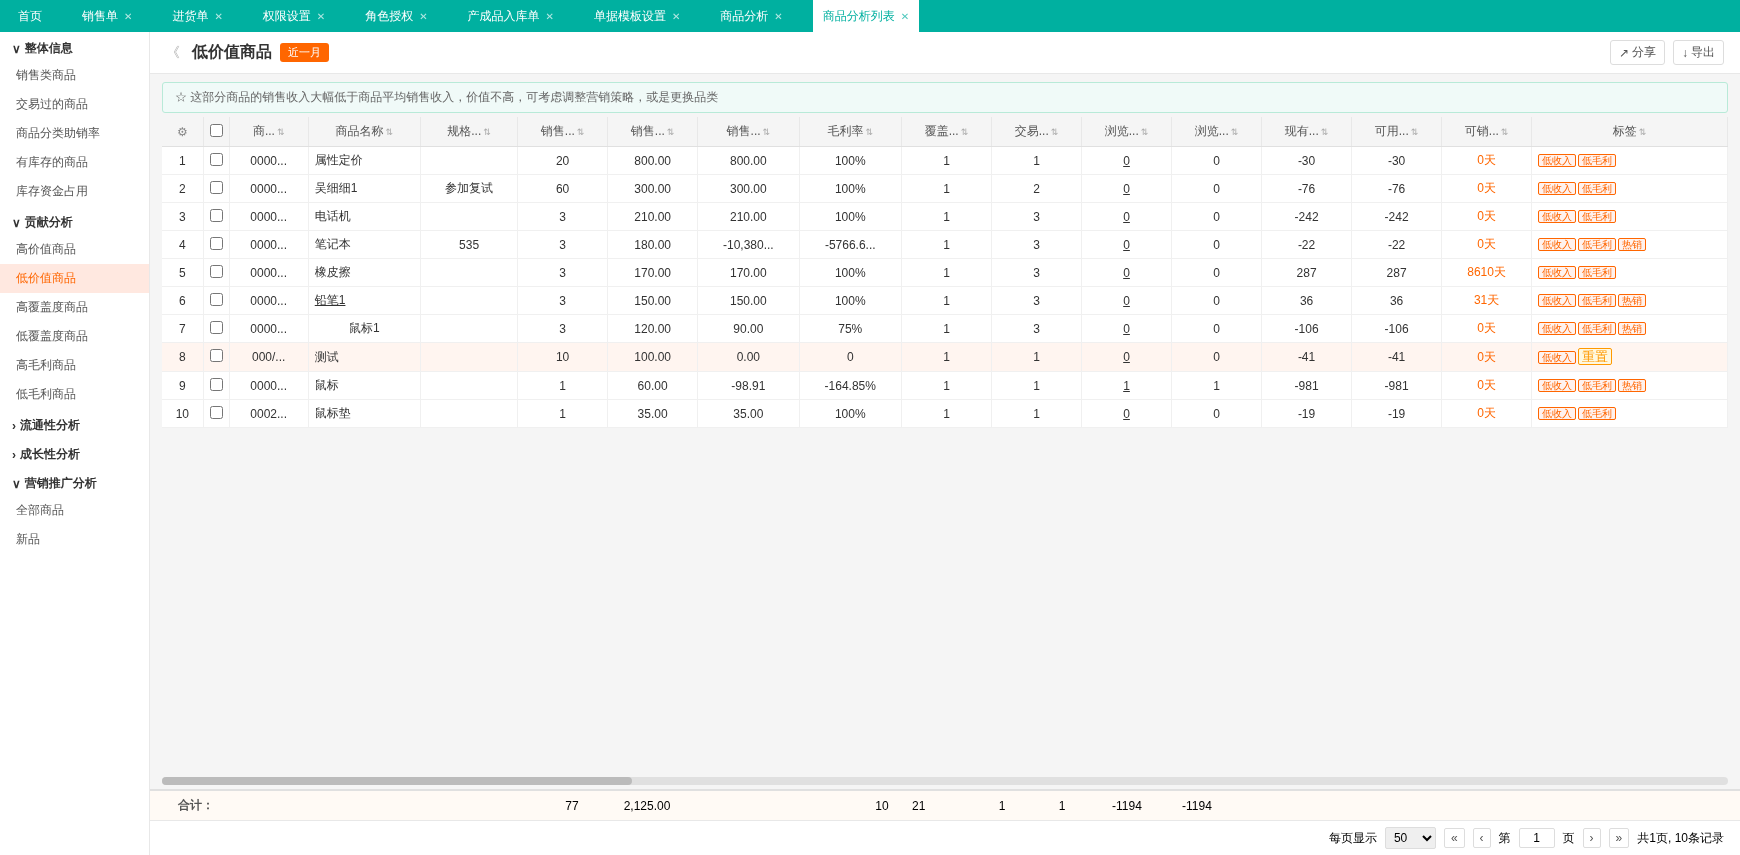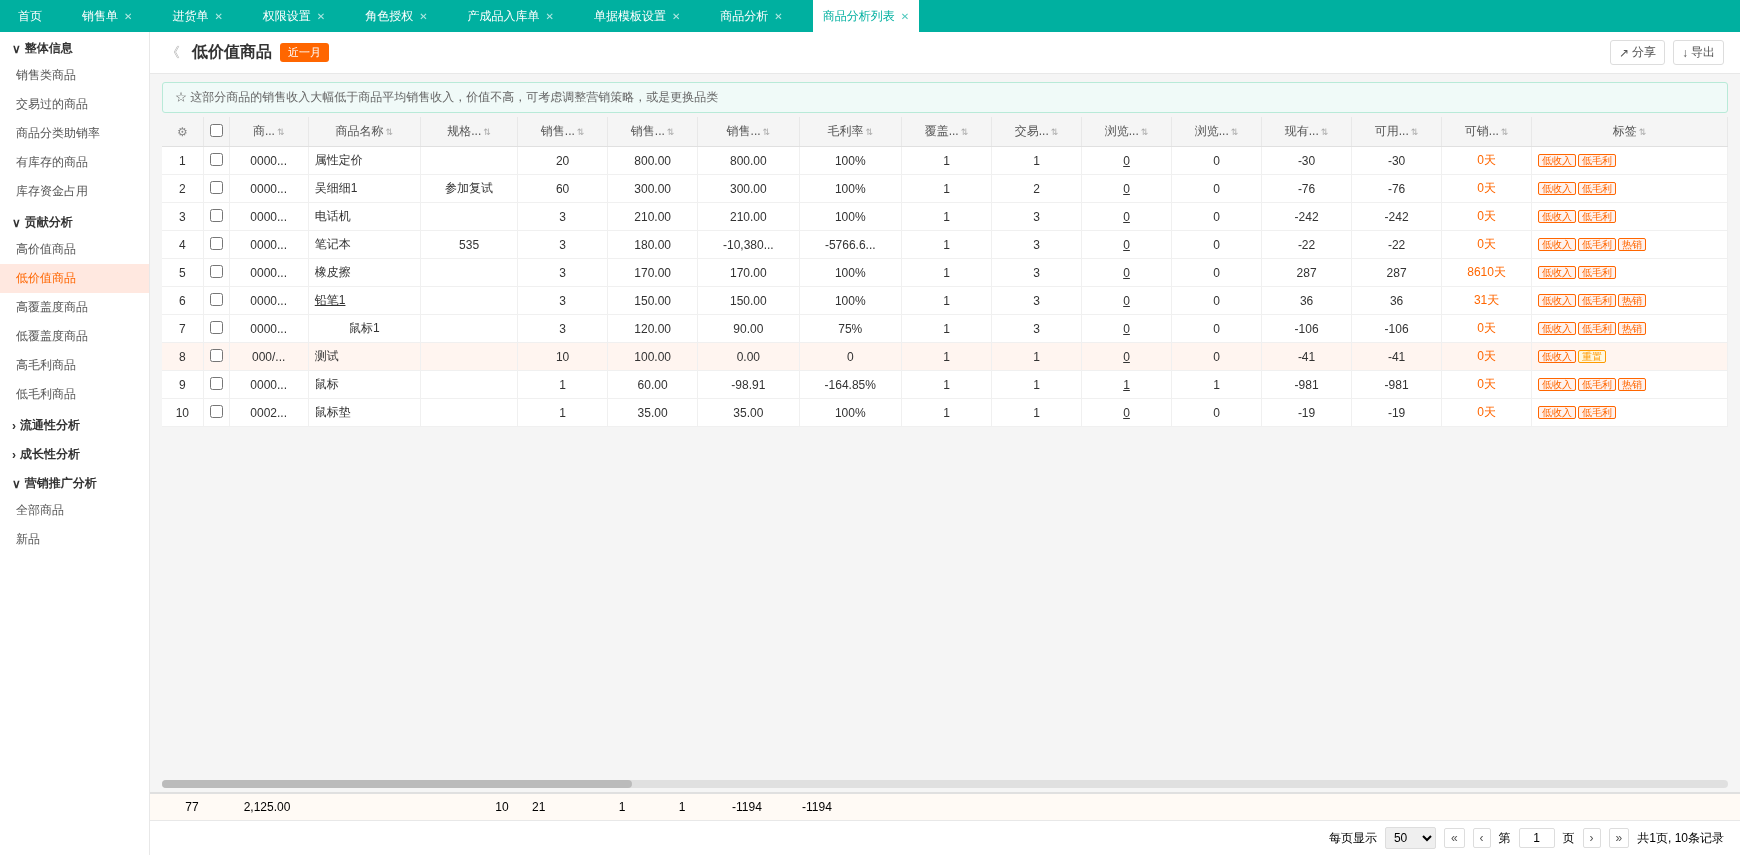--- a/index.html
+++ b/index.html
@@ -528,21 +528,21 @@
       <td>100.00</td>
       <td>0.00</td>
       <td>0</td>
       <td>1</td>
       <td>1</td>
       <td><span class="link-underline">0</span></td>
       <td>0</td>
       <td>-41</td>
       <td>-41</td>
       <td style="color:#ff6600;">0天</td>
-      <td style="text-align:left;"><span style="color:#ff6600; background:#fff2ee; border:1px solid #ff6600; border-radius:2px; padding:0 3px; margin-right:2px; font-size:10px;">低收入</span><span style="color:#ff9900; background:#fff8e0; border:1px solid #ff9900; border-radius:2px; padding:0 3px; margin-right:2px; font-size:10px;">重置</span></td>
+      <td style="text-align:left;"><span style="color:#ff6600; background:#fff2ee; border:1px solid #ff6600; border-radius:2px; padding:0 3px; margin-right:2px; font-size:10px;">低收入</span><span style="color:#ff9900; background:#fff8e0; border:1px solid #ff9900; border-radius:2px; padding:0 3px; margin-right:2px; font-size:13px;">重置</span></td>
     </tr>
               <tr>
       <td>9</td>
       <td class="checkbox-cell"><input type="checkbox" style=""></td>
       <td>0000...</td>
       <td style="text-align:left;">鼠标</td>
       <td></td>
       <td>1</td>
       <td>60.00</td>
       <td>-98.91</td>
@@ -578,20 +578,21 @@
             </tbody>
         </table>
       </div>
 
       <div class="scrollbar-x">
         <div class="scrollbar-x-thumb"></div>
       </div>
 
       <div class="table-footer">
         <div style="display:flex; align-items:center; width:100%;">
+          <div style="width:380px; font-weight:bold; color:#555; padding-left:16px;">合计：</div>
           <div style="width:60px; text-align:center;">77</div>
           <div style="width:90px; text-align:center;">2,125.00</div>
           <div style="width:90px; text-align:center;"></div>
           <div style="width:70px; text-align:center;"></div>
           <div style="width:60px; text-align:center;">10</div>
           <div style="width:60px; ">21</div>
           <div style="width:60px; text-align:center;">1</div>
           <div style="width:60px; text-align:center;">1</div>
           <div style="width:70px; text-align:center;">-1194</div>
           <div style="width:70px; text-align:center;">-1194</div>

